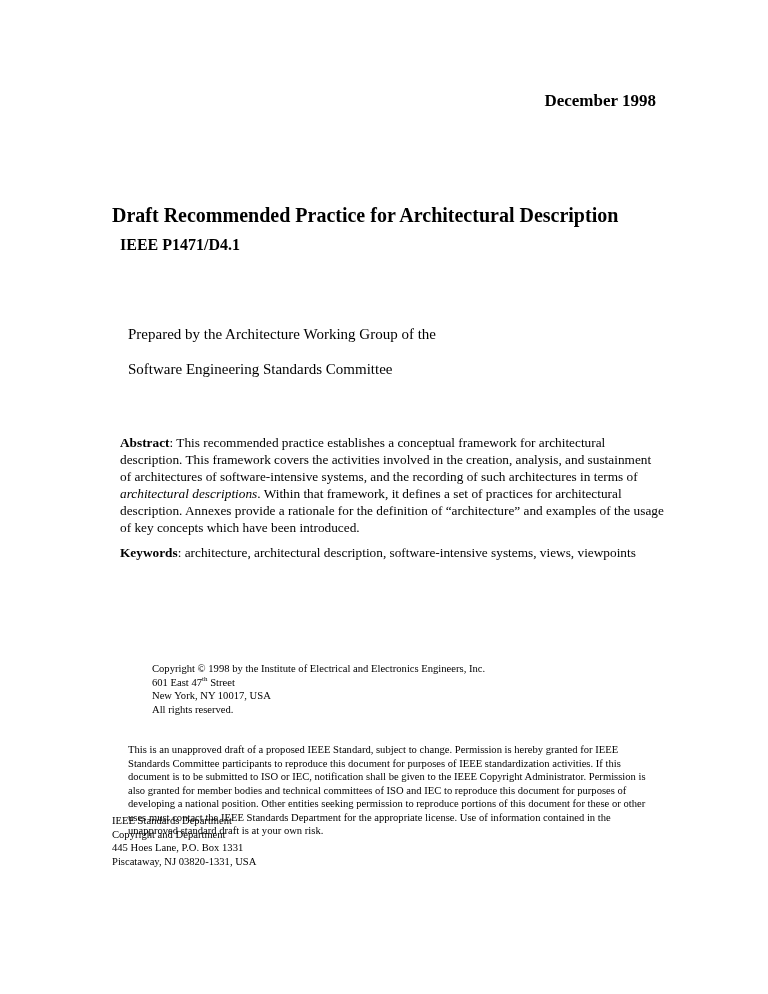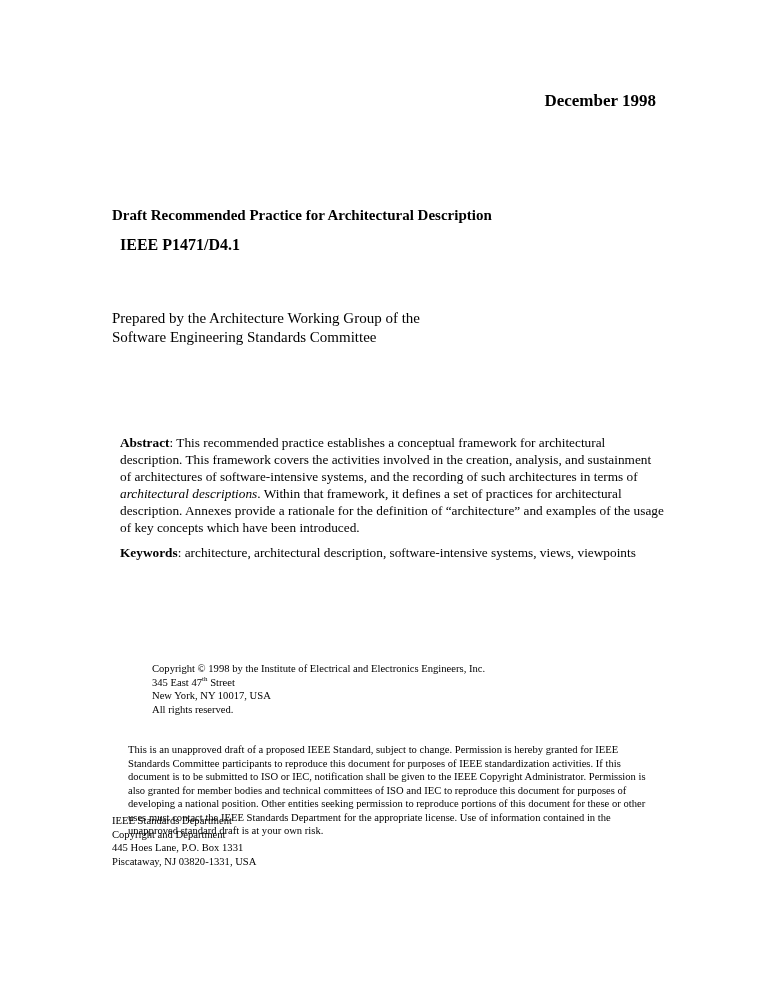--- a/index.html
+++ b/index.html
@@ -31,40 +31,40 @@
       text-align: right;
     }
     .title-block {
       position: absolute;
       left: 112px;
       top: 203px;
       width: 600px;
     }
     .title {
       font-weight: bold;
-      font-size: 15px;
+      font-size: 20px;
       line-height: 24px;
       margin: 0;
       white-space: nowrap;
     }
     .subtitle {
       font-weight: bold;
       font-size: 16px;
       line-height: 20px;
       margin: 8px;
     }
     .prepared {
       position: absolute;
       left: 112px;
       top: 309px;
       width: 560px;
       font-size: 15px;
       line-height: 19px;
     }
-    .prepared div { margin: 0; white-space: nowrap; }
+    .prepared div { margin: 16px; white-space: nowrap; }
     .abstract {
       position: absolute;
       left: 112px;
       top: 426px;
       width: 560px;
       font-size: 13.3px;
       line-height: 17px;
     }
     .abstract p { margin: 8px; }
     .abstract .label { font-weight: bold; }
@@ -115,21 +115,21 @@
     <div>Software Engineering Standards Committee</div>
   </div>
 
   <div class="abstract">
     <p><span class="label">Abstract</span><span>: This recommended practice establishes a conceptual framework for architectural description. This framework covers the activities involved in the creation, analysis, and sustainment of architectures of software-intensive systems, and the recording of such architectures in terms of </span><em>architectural descriptions</em><span>. Within that framework, it defines a set of practices for architectural description. Annexes provide a rationale for the definition of “architecture” and examples of the usage of key concepts which have been introduced.</span></p>
     <p><span class="label">Keywords</span><span>: architecture, architectural description, software-intensive systems, views, viewpoints</span></p>
   </div>
 
   <div class="copyright">
     <div>Copyright © 1998 by the Institute of Electrical and Electronics Engineers, Inc.</div>
-    <div><span>345 East 47</span><sup>th</sup><span> Street</span></div>
+    <div><span>601 East 47</span><sup>th</sup><span> Street</span></div>
     <div>New York, NY 10017, USA</div>
     <div>All rights reserved.</div>
   </div>
 
   <div class="notice">
     <p>This is an unapproved draft of a proposed IEEE Standard, subject to change. Permission is hereby granted for IEEE Standards Committee participants to reproduce this document for purposes of IEEE standardization activities. If this document is to be submitted to ISO or IEC, notification shall be given to the IEEE Copyright Administrator. Permission is also granted for member bodies and technical committees of ISO and IEC to reproduce this document for purposes of developing a national position. Other entities seeking permission to reproduce portions of this document for these or other uses must contact the IEEE Standards Department for the appropriate license. Use of information contained in the unapproved standard draft is at your own risk.</p>
   </div>
 
   <div class="address">
     <div>IEEE Standards Department</div>

